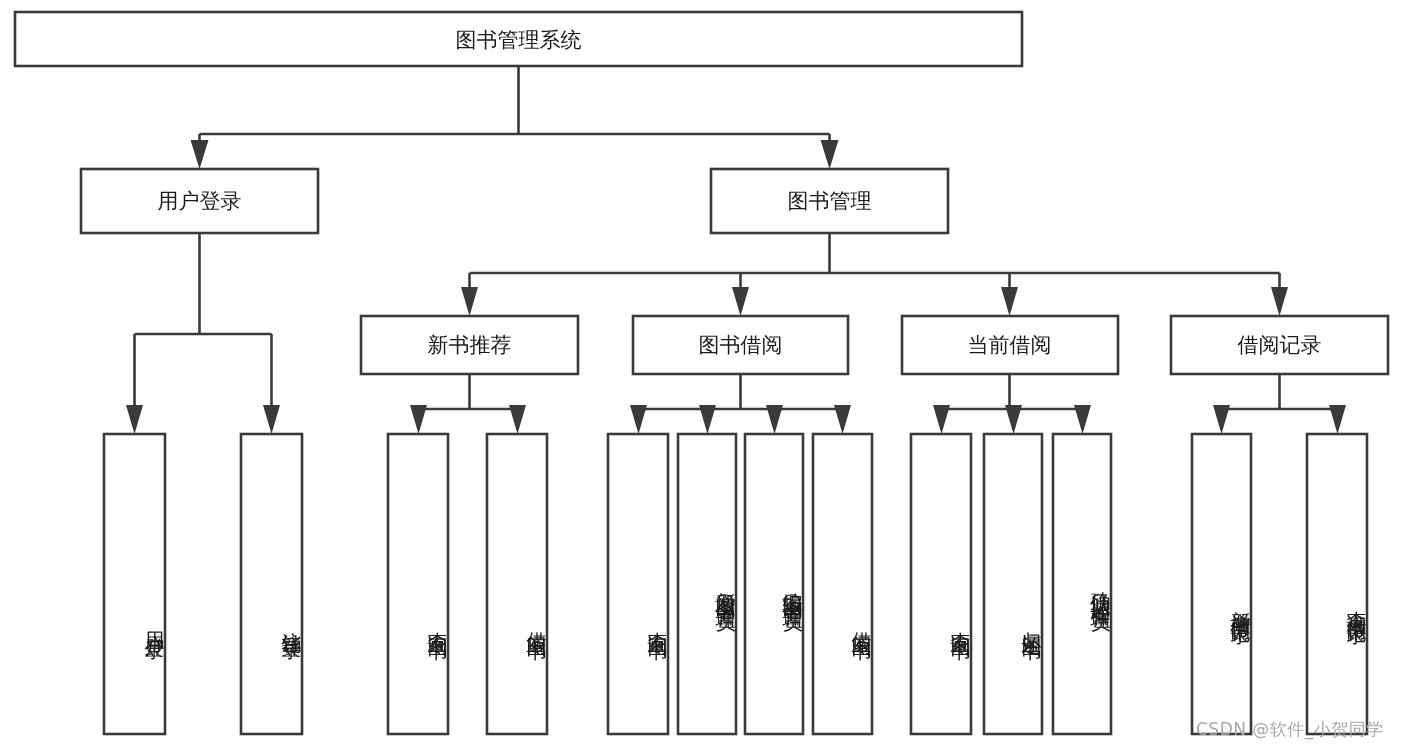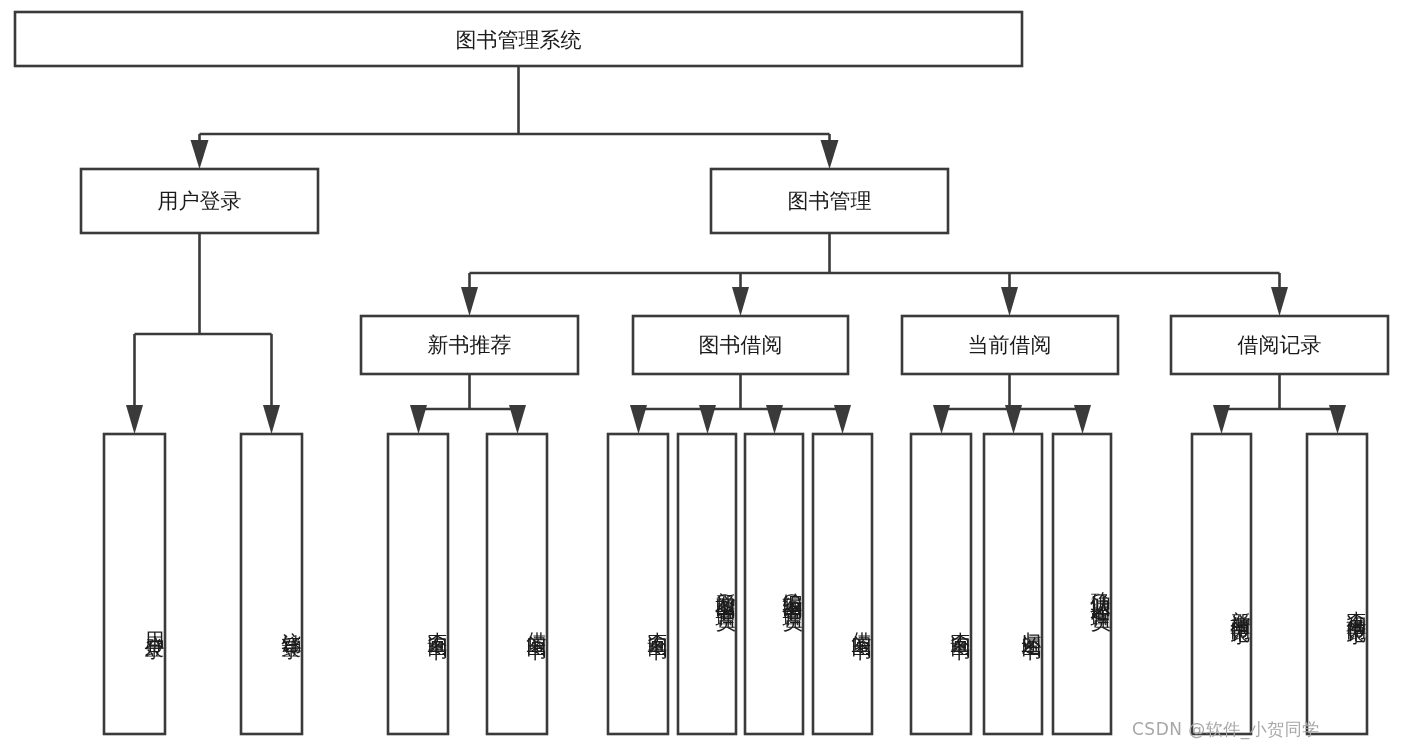--- a/index.html
+++ b/index.html
@@ -199,15 +199,15 @@
   <div class="node-label-v" style="left:911px; top:510px; width:60px; height:224px;">查询图书</div>
 
   <div class="node-label-v" style="left:984px; top:510px; width:58px; height:224px;">归还图书</div>
 
   <div class="node-label-v" style="left:1053px; top:444px; width:58px; height:290px;">确认归还（管理员）</div>
 
   <div class="node-label-v" style="left:1192px; top:474px; width:59px; height:260px;">新增借阅记录</div>
 
   <div class="node-label-v" style="left:1307px; top:474px; width:60px; height:260px;">查询借阅记录</div>
 
-  <div class="watermark" style="left:1132px; top:718px;text-align:right;">CSDN @软件_小贺同学</div>
+  <div class="watermark" style="left:1196px; top:718px;text-align:right;">CSDN @软件_小贺同学</div>
 
 </div>
 
 </body></html>

